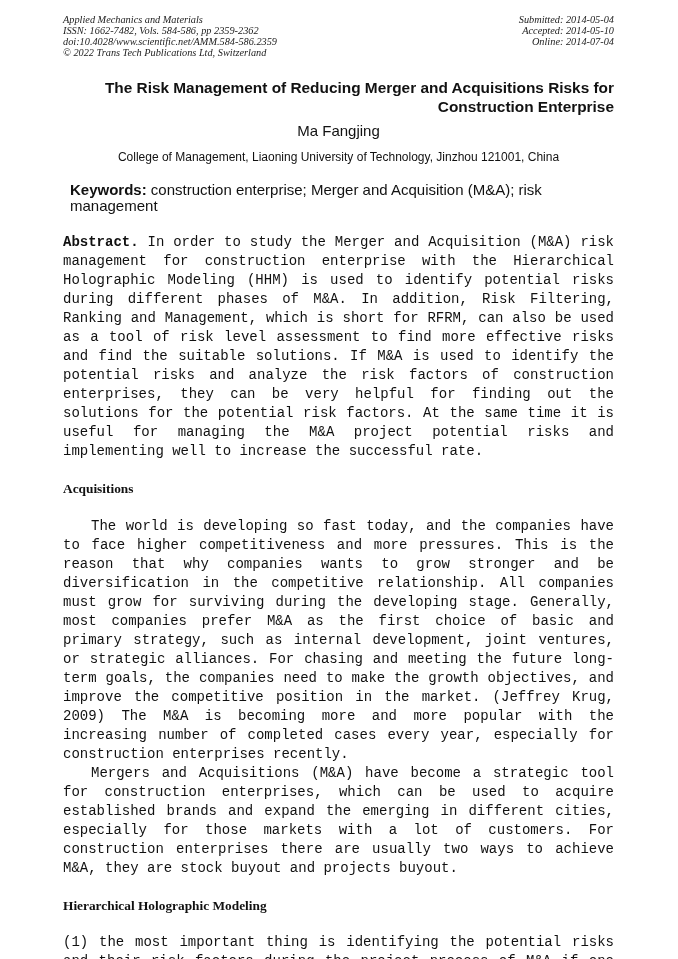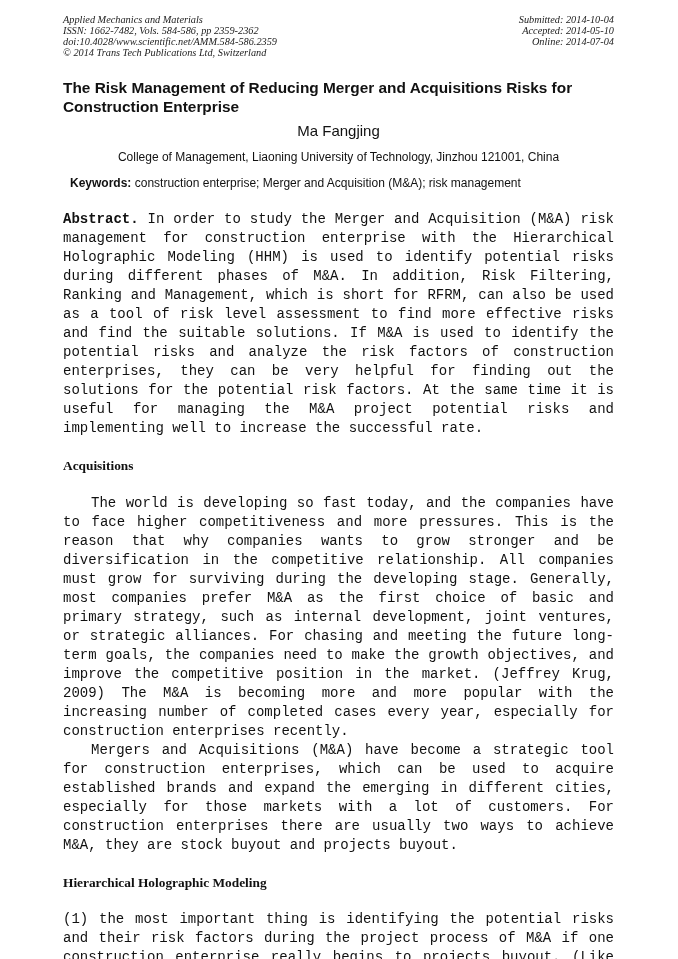--- a/index.html
+++ b/index.html
@@ -31,21 +31,21 @@
     }
     .header-right {
       text-align: right;
     }
     .header div div { white-space: nowrap; }
     .title {
       font-family: "Liberation Sans", sans-serif;
       font-weight: bold;
       font-size: 15.4px;
       line-height: 19px;
-      text-align: left;
+      text-align: right;
       margin-top: 20px;
       color: #111;
     }
     .author {
       font-family: "Liberation Sans", sans-serif;
       font-size: 15px;
       text-align: center;
       margin-top: 6px;
       line-height: 18px;
     }
@@ -58,22 +58,22 @@
     }
     .email {
       font-family: "Liberation Sans", sans-serif;
       font-size: 12px;
       text-align: center;
       margin-top: 9px;
       line-height: 16px;
     }
     .keywords {
       font-family: "Liberation Sans", sans-serif;
-      font-size: 12px;
-      margin-top: 10px;
+      font-size: 15px;
+      margin-top: 17px;
       line-height: 16px;
       padding-left: 7px;
     }
     .keywords b { font-weight: bold; }
     .abstract, .para {
       font-family: Liberation Mono, monospace;
       font-size: 14px;
       line-height: 19px;
       text-align: justify;
     }
@@ -92,24 +92,24 @@
 </head>
 <body>
 
 <div class="page">
 
   <div class="header">
     <div class="header-left">
       <div>Applied Mechanics and Materials</div>
       <div>ISSN: 1662-7482, Vols. 584-586, pp 2359-2362</div>
       <div>doi:10.4028/www.scientific.net/AMM.584-586.2359</div>
-      <div>© 2014 Trans Tech Publications Ltd, Switzerland</div>
+      <div>© 2022 Trans Tech Publications Ltd, Switzerland</div>
     </div>
     <div class="header-right">
-      <div>Submitted: 2014-10-04</div>
+      <div>Submitted: 2014-05-04</div>
       <div>Accepted: 2014-05-10</div>
       <div>Online: 2014-07-04</div>
     </div>
   </div>
 
   <div class="title">The Risk Management of Reducing Merger and Acquisitions Risks for Construction Enterprise</div>
   <div class="author">Ma Fangjing</div>
   <div class="affil">College of Management, Liaoning University of Technology, Jinzhou 121001, China</div>
 
   <div class="keywords">

